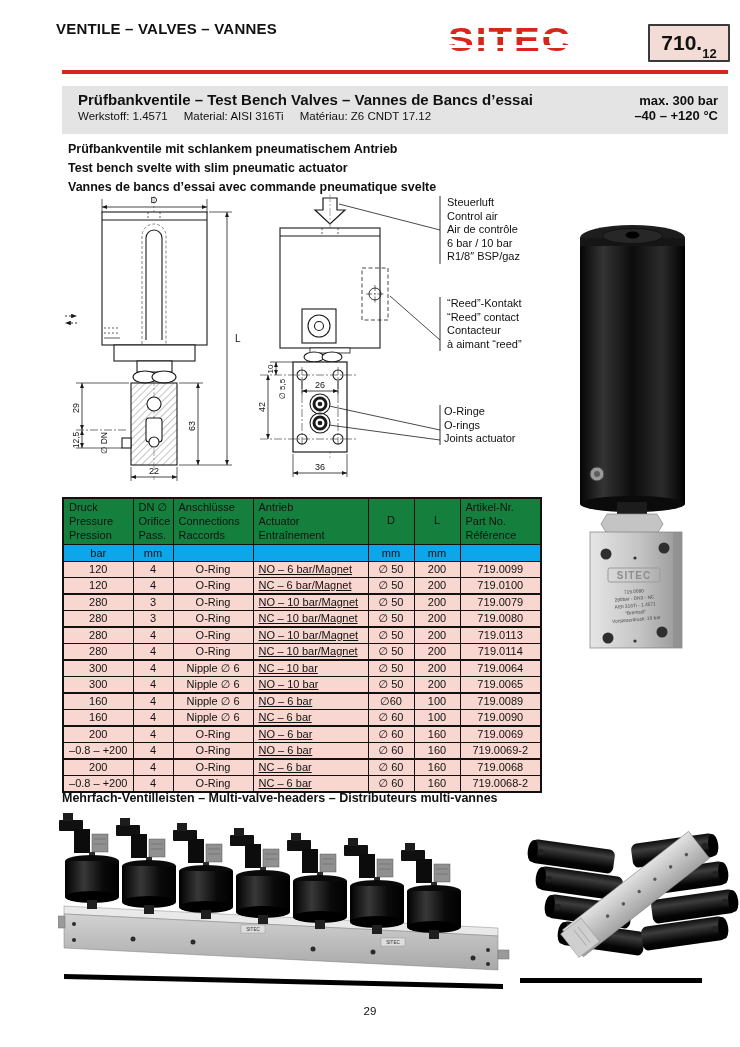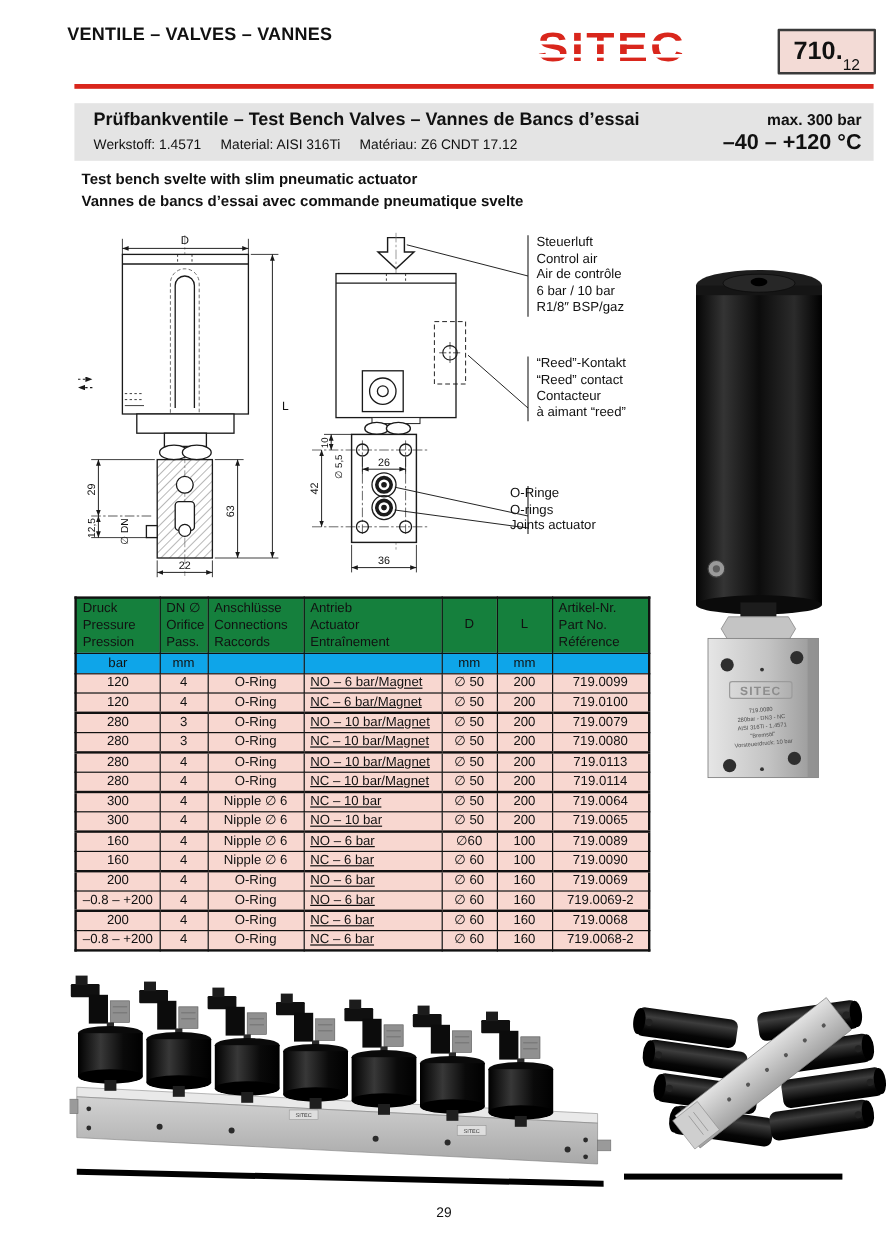--- a/index.html
+++ b/index.html
@@ -18,31 +18,31 @@
 
   
   .page-title{left:56px;top:20px;font-size:15px;font-weight:bold;letter-spacing:.2px;}
   .logo-wrap{left:448px;top:22px;width:192px;height:40px;}
   .logo-text{position:absolute;left:0;top:0;width:192px;font-size:37px;font-weight:bold;color:var(--accent-red);
              letter-spacing:2px;transform:scale(1.04,.92);transform-origin:left top;line-height:38px;}
   .logo-stripe{position:absolute;left:0;width:192px;height:3px;background:#fff;}
   .doc-badge{left:648px;top:24px;width:78px;height:34px;border:2px solid #3a3a3a;background:var(--badge-pink);
              display:flex;align-items:center;justify-content:center;border-radius:1px;}
   .doc-badge .big{font-size:21px;font-weight:bold;}
-  .doc-badge .small{font-size:13px;font-weight:normal;margin-top:21px;}
+  .doc-badge .small{font-size:13px;font-weight:bold;margin-top:21px;}
   .red-rule{left:62px;top:70px;width:666px;height:4px;background:var(--accent-red);}
 
   
   .banner{left:62px;top:86px;width:666px;height:48px;background:var(--banner-gray);box-sizing:border-box;padding:5px 10px 0 16px;}
   .banner-row{display:flex;justify-content:space-between;align-items:baseline;}
   .banner-title{font-size:15px;font-weight:bold;}
   .banner-press{font-size:13px;font-weight:bold;}
   .banner-mats{font-size:11.5px;margin-top:2px;}
   .banner-mats span{margin-right:16px;}
-  .banner-temp{font-size:18px;font-weight:bold;}
+  .banner-temp{font-size:13px;font-weight:bold;}
 
   
   .intro{left:68px;top:140px;font-size:12.5px;font-weight:bold;line-height:19px;}
 
   
   .annot{font-size:11px;line-height:13.5px;color:#111;}
   .annot div{white-space:nowrap;}
 
   
   .spec-table-wrap{left:62px;top:497px;}
@@ -86,20 +86,21 @@
     </div>
     <div class="banner-row">
       <span class="banner-mats">
         <span>Werkstoff: 1.4571</span><span>Material: AISI 316Ti</span><span>Matériau: Z6 CNDT 17.12</span>
       </span>
       <span class="banner-temp">–40 – +120 °C</span>
     </div>
   </div>
 
   <div class="abs intro">
+    <div>Prüfbankventile mit schlankem pneumatischem Antrieb</div>
     <div>Test bench svelte with slim pneumatic actuator</div>
     <div>Vannes de bancs d’essai avec commande pneumatique svelte</div>
   </div>
 
   <svg class="abs" style="left:62px;top:190px" width="500" height="295" viewBox="0 0 500 295">
     <defs>
       <marker id="arr" markerWidth="7" markerHeight="5" refX="6.5" refY="2.5" orient="auto-start-reverse">
         <path d="M0,0 L6.5,2.5 L0,5 z" fill="#1a1a1a"></path>
       </marker>
       <pattern id="hatch" width="5" height="5" patternUnits="userSpaceOnUse" patternTransform="rotate(45)">
@@ -247,21 +248,21 @@
     <div>Air de contrôle</div>
     <div>6 bar / 10 bar</div>
     <div>R1/8″ BSP/gaz</div>
   </div>
   <div class="abs annot" style="left:447px;top:297px">
     <div>“Reed”-Kontakt</div>
     <div>“Reed” contact</div>
     <div>Contacteur</div>
     <div>à aimant “reed”</div>
   </div>
-  <div class="abs annot" style="left:425px;top:405px">
+  <div class="abs annot" style="left:444px;top:405px">
     <div>O-Ringe</div>
     <div>O-rings</div>
     <div>Joints actuator</div>
   </div>
 
   <svg class="abs" style="left:550px;top:202px" width="190" height="450" viewBox="0 0 190 450">
     <defs>
       <linearGradient id="photoCyl" x1="0" y1="0" x2="1" y2="0">
         <stop offset="0" stop-color="#050505"></stop>
           <stop offset="0.22" stop-color="#343434"></stop>
@@ -486,20 +487,21 @@
             <td>O-Ring</td>
             <td>NC – 6 bar</td>
             <td>∅ 60</td>
             <td>160</td>
             <td>719.0068-2</td>
           </tr>
         </tbody>
     </table>
   </div>
 
+  <div class="abs section-heading">Mehrfach-Ventilleisten – Multi-valve-headers – Distributeurs multi-vannes</div>
 
   <svg class="abs" style="left:58px;top:812px" width="455" height="185" viewBox="0 0 455 185">
     <defs>
       <linearGradient id="cylSmall" x1="0" y1="0" x2="1" y2="0">
         <stop offset="0" stop-color="#000"></stop>
           <stop offset="0.35" stop-color="#383838"></stop>
         <stop offset="0.7" stop-color="#0a0a0a"></stop>
           <stop offset="1" stop-color="#000"></stop>
       </linearGradient>
       <linearGradient id="barFront" x1="0" y1="0" x2="0" y2="1">

